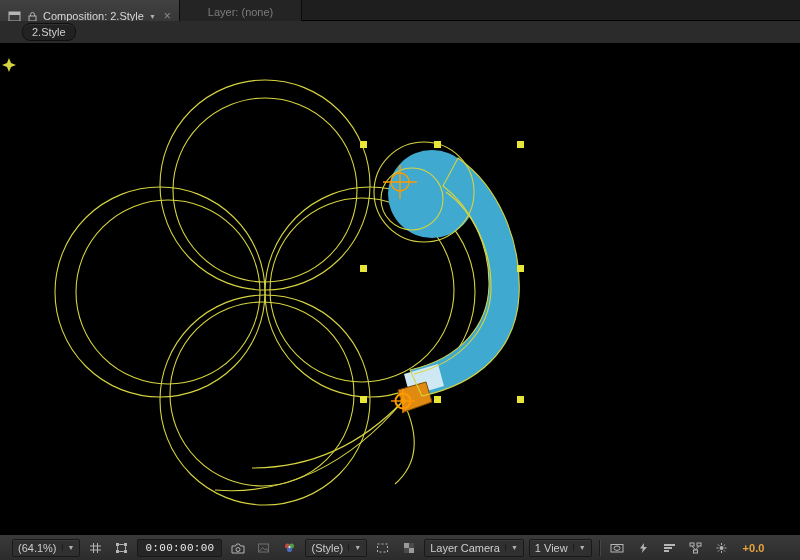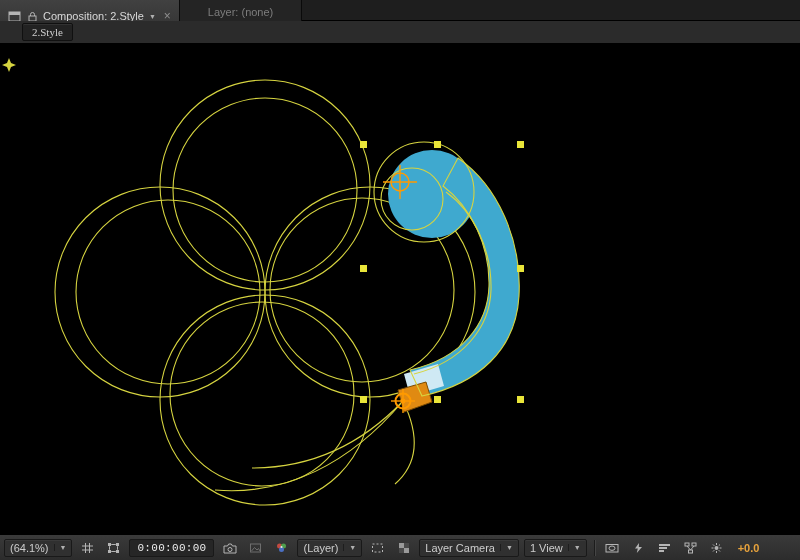--- a/index.html
+++ b/index.html
@@ -16,40 +16,40 @@
   .tabbar { height:21px; background:#1e1e1e; display:flex; align-items:stretch; border-bottom:1px solid #000; }
   .tab { display:flex; align-items:center; gap:5px; padding:16px 8px; white-space:nowrap; }
   .tab.active { background:linear-gradient(#414141,#323232); color:#d8d8d8; border-right:1px solid #0a0a0a; }
   .tab.inactive { background:#242424; color:#7d7d7d; border-right:1px solid #0a0a0a; padding:12px 28px; }
   .chev { font-size:7px; color:#b0b0b0; line-height:1; }
   .tab .close { color:#8f8f8f; font-size:12px; margin-left:3px; line-height:1; }
 
   
   .crumbrow { height:23px; background:#2b2b2b; border-bottom:1px solid #000; display:flex; align-items:center; padding-left:22px; }
   .crumb-btn {
-    background:#222; border:1px solid #101010; border-radius:2px;
+    background:#222; border:1px solid #101010; border-radius:8px;
     box-shadow:inset 0 1px 0 rgba(255,255,255,.07);
-    color:#cfcfcf; padding:2px 9px; cursor:default;font-family:Liberation Serif, serif;
+    color:#cfcfcf; padding:2px 9px; cursor:default;
   }
 
   
   .viewport { flex:1; position:relative; background:#000; }
   svg.canvas { position:absolute; inset:0; width:100%; height:100%; display:block; }
   .ypath { fill:none; stroke:var(--path-yellow); stroke-width:1.1; }
   .blue  { fill:var(--shape-fill); }
   .handle{ fill:var(--handle-yellow); }
   .orange-stroke { stroke:var(--anchor-orange); fill:none; }
   .tail-hi { fill:var(--tail-highlight); }
   .tail-or { fill:var(--tail-orange); stroke:#7a4a00; stroke-width:1; }
 
   
   .statusbar {
     height:26px; background:linear-gradient(#3a3a3a,#2c2c2c);
     border-top:1px solid #000; display:flex; align-items:center;
-    padding:0 4px; gap:5px; white-space:nowrap;
+    padding:0 12px; gap:5px; white-space:nowrap;
   }
   .ddl {
     display:flex; align-items:center; gap:5px;
     background:#303030; border:1px solid #191919; border-radius:2px;
     padding:2px 5px; box-shadow:inset 0 1px 0 rgba(255,255,255,.05);
     color:#cdcdcd;
   }
   .ddl .chev { border-left:1px solid #1d1d1d; padding-left:5px; }
   .tbtn { display:flex; align-items:center; justify-content:center; width:21px; height:18px; }
   .sep { width:1px; height:16px; background:#1c1c1c; box-shadow:1px 0 0 #454545; margin:0 2px; }
@@ -194,21 +194,21 @@
     <span class="tbtn">
       <svg width="13" height="12">
         <circle cx="4.5" cy="4" r="2.5" fill="#c24a41"></circle>
         <circle cx="8.5" cy="4" r="2.5" fill="#4f9e4b"></circle>
         <circle cx="6.5" cy="7.5" r="2.5" fill="#4a6fc2"></circle>
         <circle cx="6.5" cy="5" r="1.1" fill="#e8e8e8"></circle>
       </svg>
     </span>
 
     <div class="ddl">
-      <span>(Layer)</span>
+      <span>(Style)</span>
       <span class="chev">▼</span>
     </div>
 
     <span class="tbtn">
       <svg width="13" height="12">
         <rect x="1.5" y="2" width="10" height="8" class="icon-stroke" stroke-dasharray="2 2"></rect>
       </svg>
     </span>
 
     <span class="tbtn">

